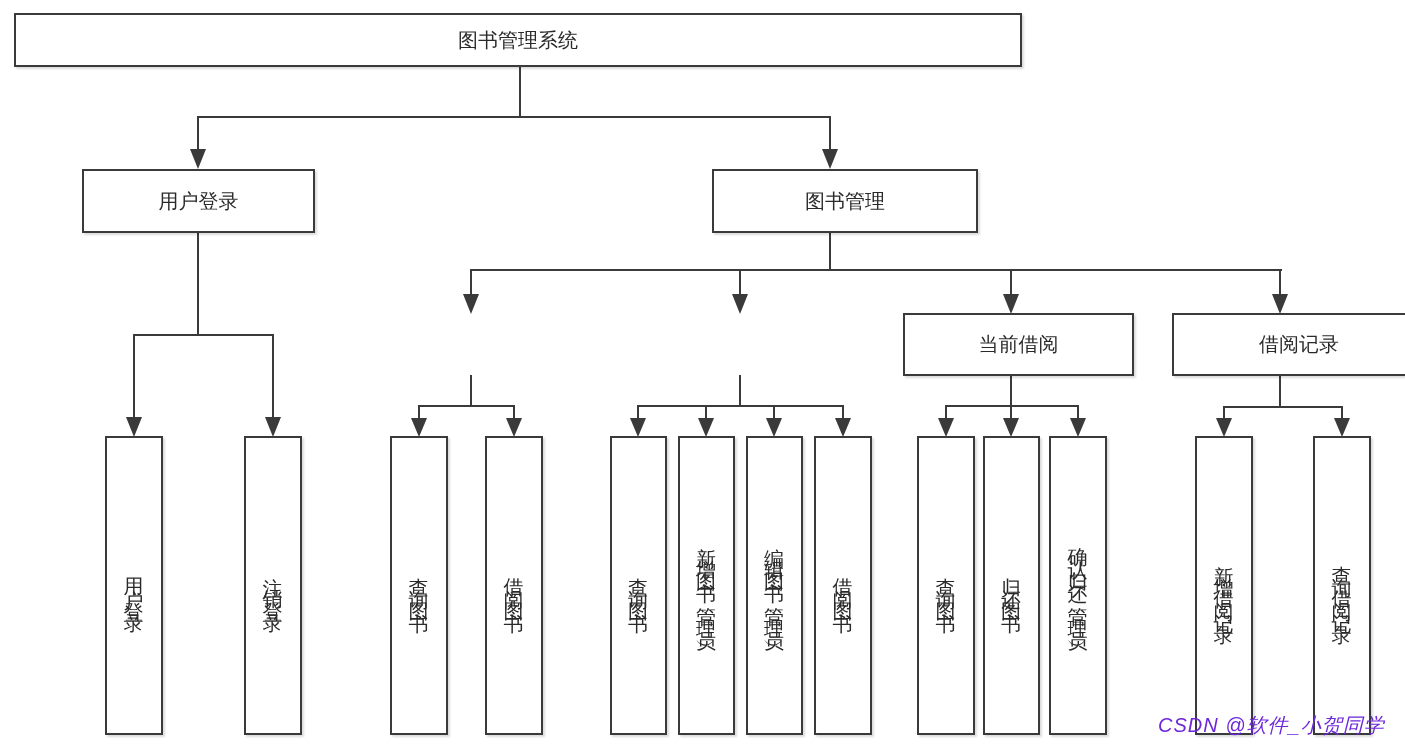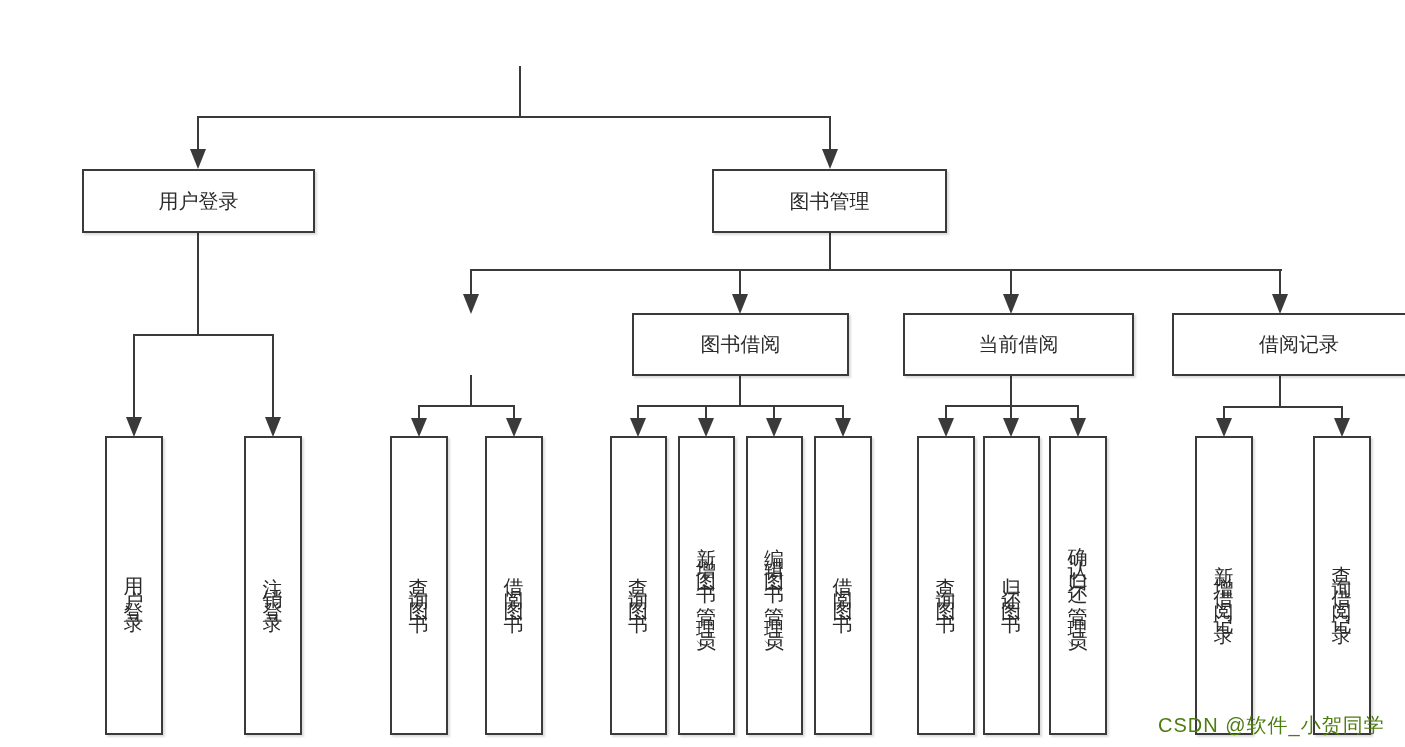--- a/index.html
+++ b/index.html
@@ -29,24 +29,25 @@
     writing-mode:vertical-lr;
     text-orientation:mixed;
     letter-spacing:12px;
     white-space:normal;
     line-height:1;
   }
   .watermark{
     position:absolute;
     left:1158px;top:712px;
     font-size:20px;
-    color:#4d7c0f;
+    color:#6d28d9;
     white-space:nowrap;
     z-index:5;
     letter-spacing:1px;
+    font-style:italic;
   }
 </style>
 </head>
 <body>
 
 <div class="stage">
 
   <svg class="connectors" viewBox="0 0 1405 747" xmlns="http://www.w3.org/2000/svg">
     <g stroke="#3a3a3a" stroke-width="2" fill="#3a3a3a">
 
@@ -106,31 +107,31 @@
 
       <line x1="1280" y1="375" x2="1280" y2="408"></line>
       <line x1="1223" y1="407" x2="1343" y2="407"></line>
       <line x1="1224" y1="406" x2="1224" y2="420"></line>
       <polygon points="1216,418 1232,418 1224,437" stroke="none"></polygon>
       <line x1="1342" y1="406" x2="1342" y2="420"></line>
       <polygon points="1334,418 1350,418 1342,437" stroke="none"></polygon>
     </g>
   </svg>
 
+  <div class="node" style="left:14px;top:13px;width:1008px;height:54px">
+    <span class="lbl">图书管理系统</span>
+  </div>
 
   <div class="node" style="left:82px;top:169px;width:233px;height:64px">
     <span class="lbl">用户登录</span>
   </div>
-  <div class="node" style="left:712px;top:169px;width:235px;height:64px">
+  <div class="node" style="left:712px;top:169px;width:266px;height:64px">
     <span class="lbl">图书管理</span>
   </div>
 
-  <div class="node" style="left:632px;top:313px;width:217px;height:63px">
-    <span class="lbl">图书借阅</span>
-  </div>
   <div class="node" style="left:903px;top:313px;width:231px;height:63px">
     <span class="lbl">当前借阅</span>
   </div>
   <div class="node" style="left:1172px;top:313px;width:254px;height:63px">
     <span class="lbl">借阅记录</span>
   </div>
 
   <div class="node leaf" style="left:105px;top:436px;width:58px;height:299px">
     <span class="lbl">用户登录</span>
   </div>

